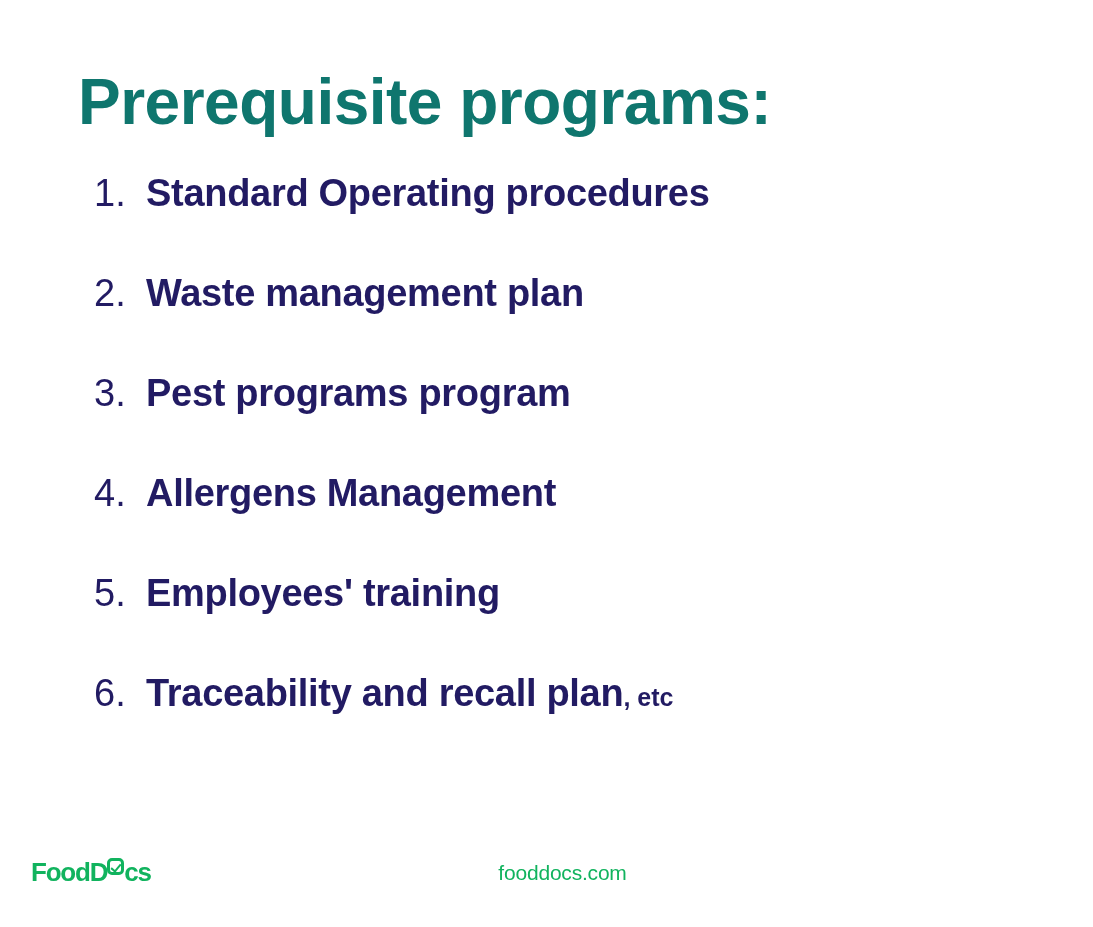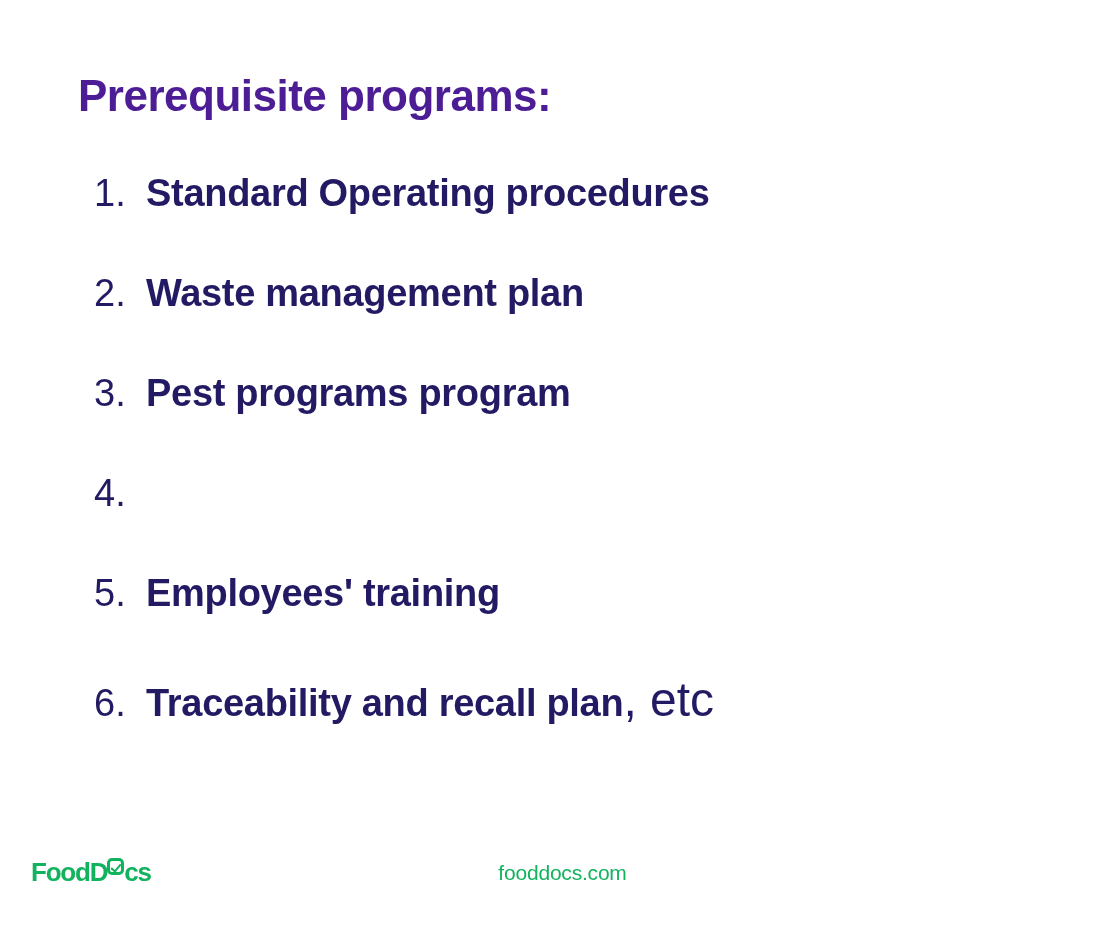--- a/index.html
+++ b/index.html
@@ -18,25 +18,25 @@
     width: 1093px;
     height: 927px;
     background: #ffffff;
     box-sizing: border-box;
   }
 
   
   .title {
     position: absolute;
     left: 78px;
-    top: 70px;
-    font-size: 44px;
+    top: 64px;
+    font-size: 64px;
     font-weight: 700;
     letter-spacing: -0.5px;
-    color: #4c1d95;
+    color: #0f766e;
     line-height: 1.2;
     white-space: nowrap;
   }
 
   
   .list {
     position: absolute;
     left: 94px;
     top: 172px;
     width: 930px;
@@ -57,22 +57,22 @@
     letter-spacing: 0px;
   }
   .item-text {
     font-size: 38px;
     font-weight: 700;
     color: #221b63;
     letter-spacing: -0.3px;
     text-align: center;
   }
   .item-suffix {
-    font-size: 48px;
-    font-weight: 400;
+    font-size: 25px;
+    font-weight: 700;
     color: #221b63;
     letter-spacing: 0px;
   }
 
   
   .footer {
     position: absolute;
     left: 0;
     right: 0;
     bottom: 0;
@@ -156,20 +156,21 @@
     </div>
 
     <div class="list-item">
       <span class="item-number">3.</span>
       <span class="item-text">Pest programs program</span>
       <span class="item-suffix"></span>
     </div>
 
     <div class="list-item">
       <span class="item-number">4.</span>
+      <span class="item-text">Allergens Management</span>
       <span class="item-suffix"></span>
     </div>
 
     <div class="list-item">
       <span class="item-number">5.</span>
       <span class="item-text">Employees' training</span>
       <span class="item-suffix"></span>
     </div>
 
     <div class="list-item">

